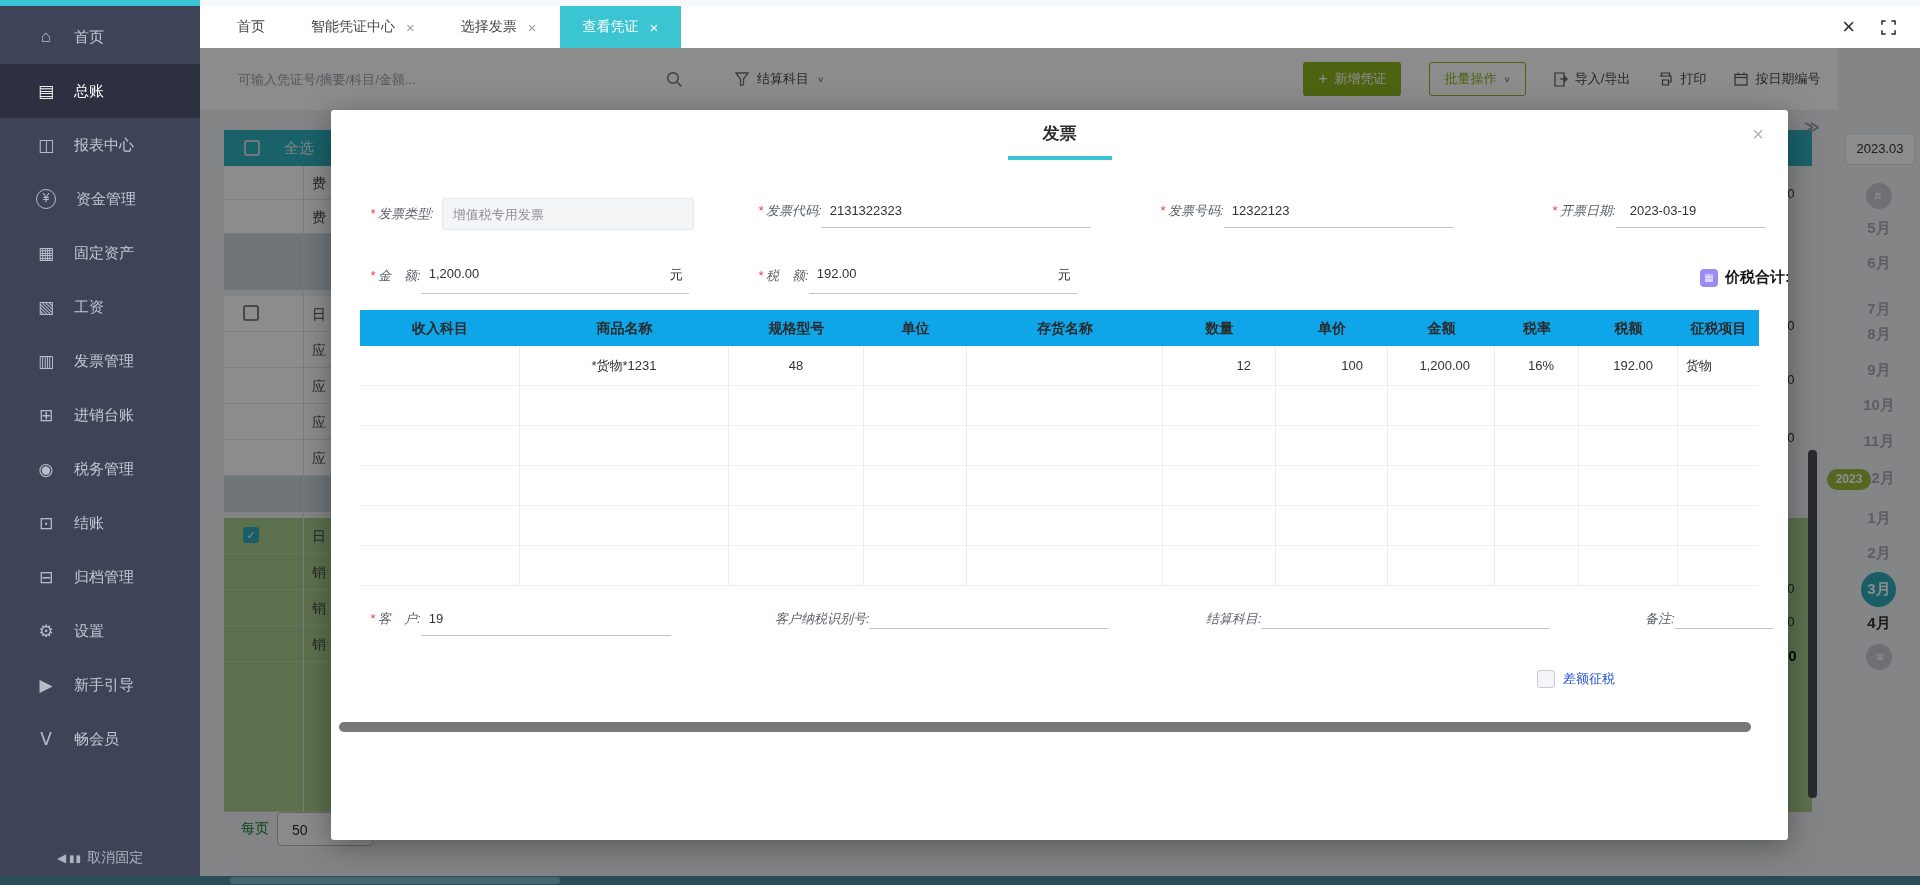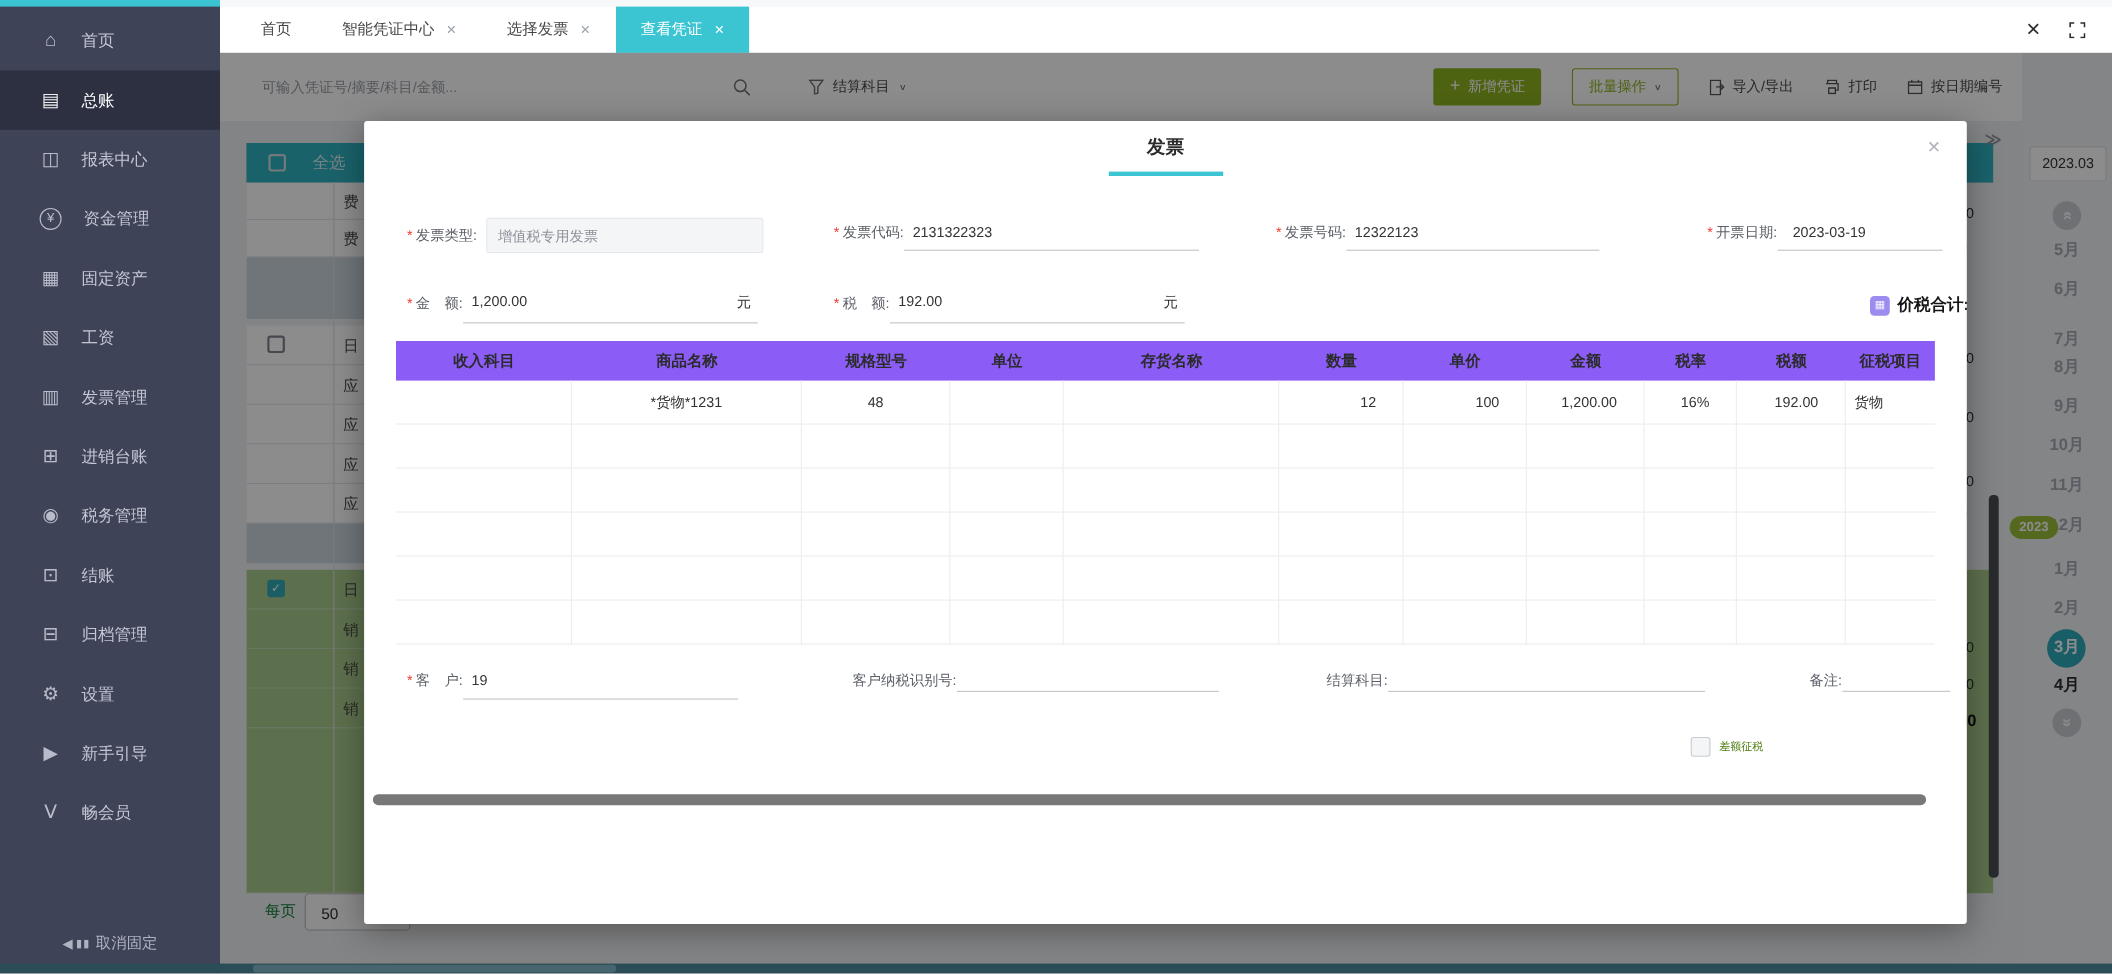--- a/index.html
+++ b/index.html
@@ -100,45 +100,45 @@
   .bstrip{left:0;top:876px;width:1920px;height:9px;background:#2b4d57;z-index:6;}
   .bthumb{left:230px;top:877px;width:330px;height:7px;background:#47656e;border-radius:3px;z-index:7;}
 
   
   .modal{left:331px;top:110px;width:1457px;height:730px;background:#fff;border-radius:3px;z-index:10;
          box-shadow:0 6px 30px rgba(0,0,0,.35);overflow:hidden;}
   .m-title{position:absolute;left:0;top:12px;width:100%;text-align:center;font-size:17px;font-weight:600;color:#2b2b2b;}
   .m-underline{position:absolute;left:50%;margin-left:-52px;top:46px;width:104px;height:4px;background:#3bc5d3;}
   .m-close{position:absolute;right:24px;top:14px;font-size:20px;color:#b0b3ba;cursor:pointer;line-height:1;}
   .grp{position:absolute;display:flex;align-items:center;white-space:nowrap;}
-  .lbl{font-size:13px;color:#5a5e66;padding-bottom:9px;}
+  .lbl{font-size:13px;color:#5a5e66;padding-bottom:9px;font-style:italic;}
   .req{color:#f2413a;margin-right:3px;font-size:13px;}
   .uval{display:inline-block;border-bottom:1px solid #c2c4c9;color:#333;font-size:13px;
         padding:0 2px 9px 8px;box-sizing:border-box;}
   .unit{float:right;color:#333;padding-right:4px;}
   .type-box{width:252px;height:32px;background:#f4f5f7;border:1px solid #e6e8ee;border-radius:2px;
             line-height:32px;padding-left:10px;color:#8d919b;font-size:13px;box-sizing:border-box;margin-bottom:0px;}
   .g-type{align-items:center;}
   .g-type .lbl{padding-bottom:0;margin-right:8px;}
   .total-ico{width:18px;height:18px;background:#9c8cf0;border-radius:4px;color:rgba(255,255,255,.9);
              font-size:10px;text-align:center;line-height:18px;margin-right:7px;}
   .total-lbl{font-size:15px;font-weight:bold;color:#151515;}
   .g-total{align-items:center;}
 
   .mtable{position:absolute;left:29px;top:200px;width:1399px;}
   .trow{display:grid;grid-template-columns:160px 209px 135px 103px 196px 113px 112px 107px 84px 99px 1fr;}
-  .th-row{background:#8b5cf6;height:36px;}
+  .th-row{background:#0ea5e9;height:36px;}
   .th-row .td{font-weight:bold;color:#2b2b2b;font-size:14px;line-height:36px;text-align:center;border:none;}
   .td{height:40px;line-height:40px;font-size:13px;color:#333;border-right:1px solid #ededf0;
       border-bottom:1px solid #ededf0;box-sizing:border-box;overflow:hidden;}
   .td:last-child{border-right:none;}
   .td.c{text-align:center;} .td.r{text-align:right;padding-right:24px;} .td.l{text-align:left;padding-left:8px;}
 
   .hscroll{position:absolute;left:8px;top:612px;width:1412px;height:10px;background:#787878;border-radius:5px;cursor:pointer;}
-  .diff{position:absolute;left:1206px;top:560px;display:flex;align-items:center;gap:8px;font-size:10px;color:#4d7c0f;}
+  .diff{position:absolute;left:1206px;top:560px;display:flex;align-items:center;gap:8px;font-size:13px;color:#1d4ed8;}
   .diff .box{width:16px;height:16px;border:1px solid #c8cbd2;background:#f4f5f6;border-radius:3px;cursor:pointer;}
 </style>
 </head>
 <body>
 
 <div class="page">
 
   <div class="abs sidebar">
     <div class="nav">
       <div class="nav-item">

